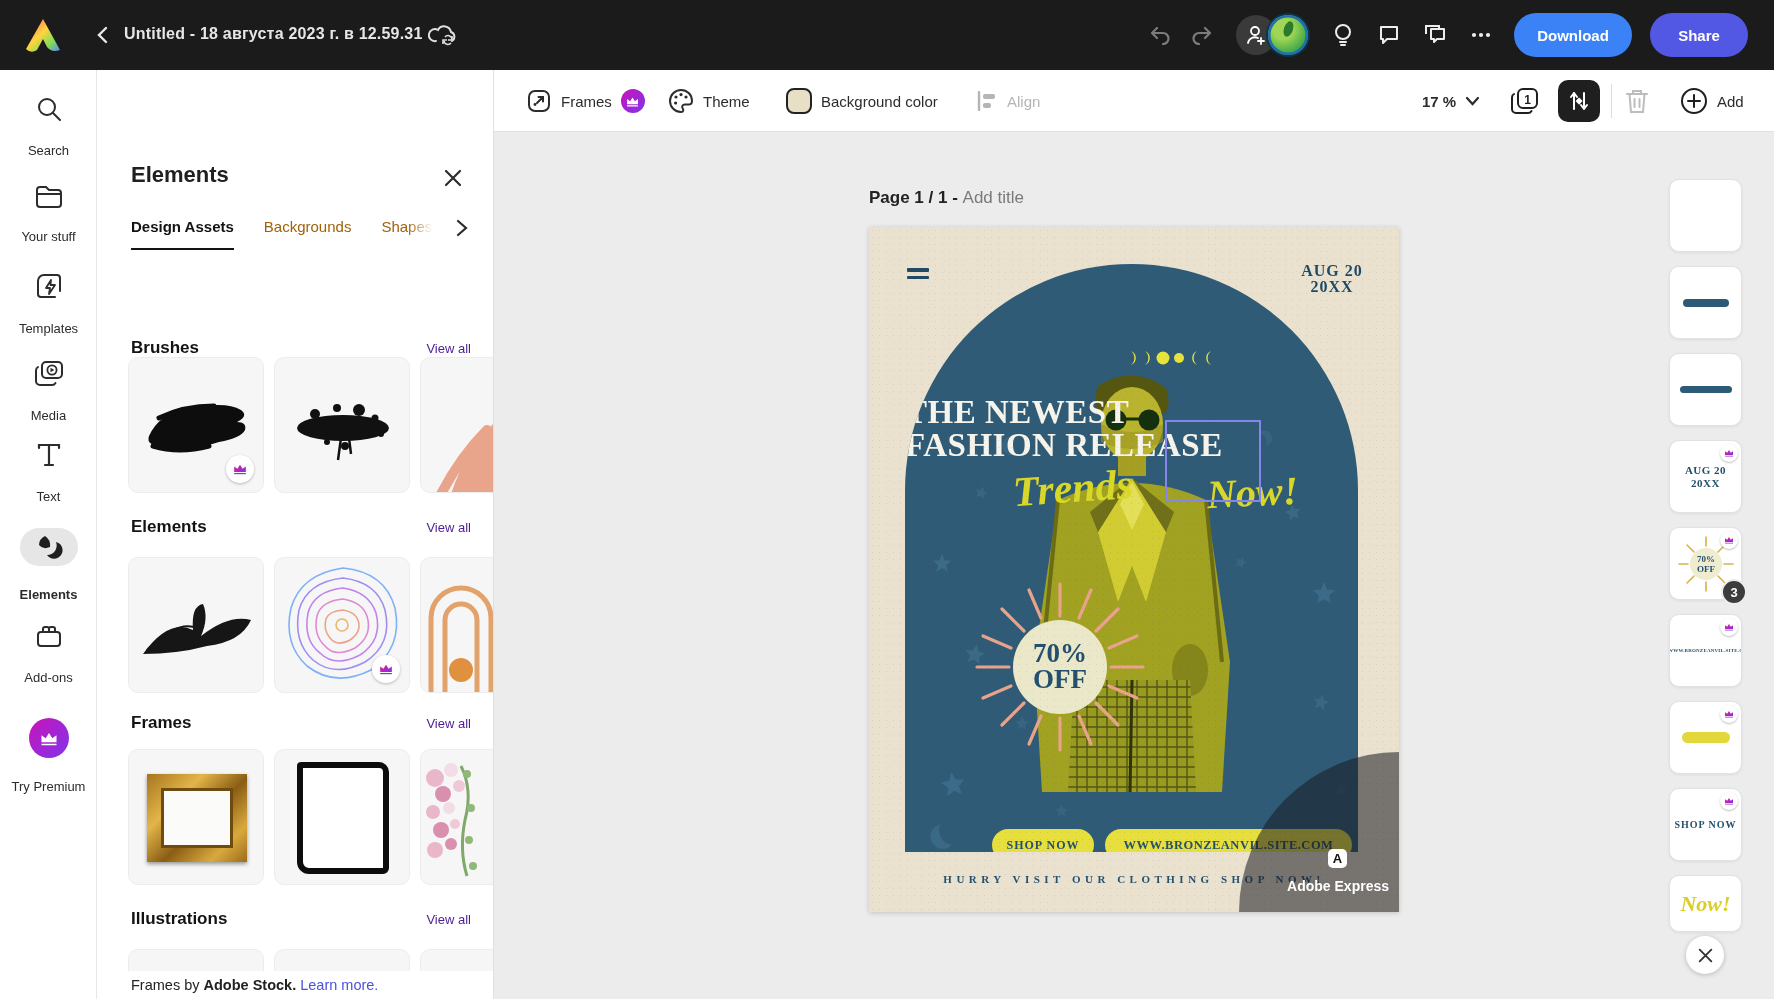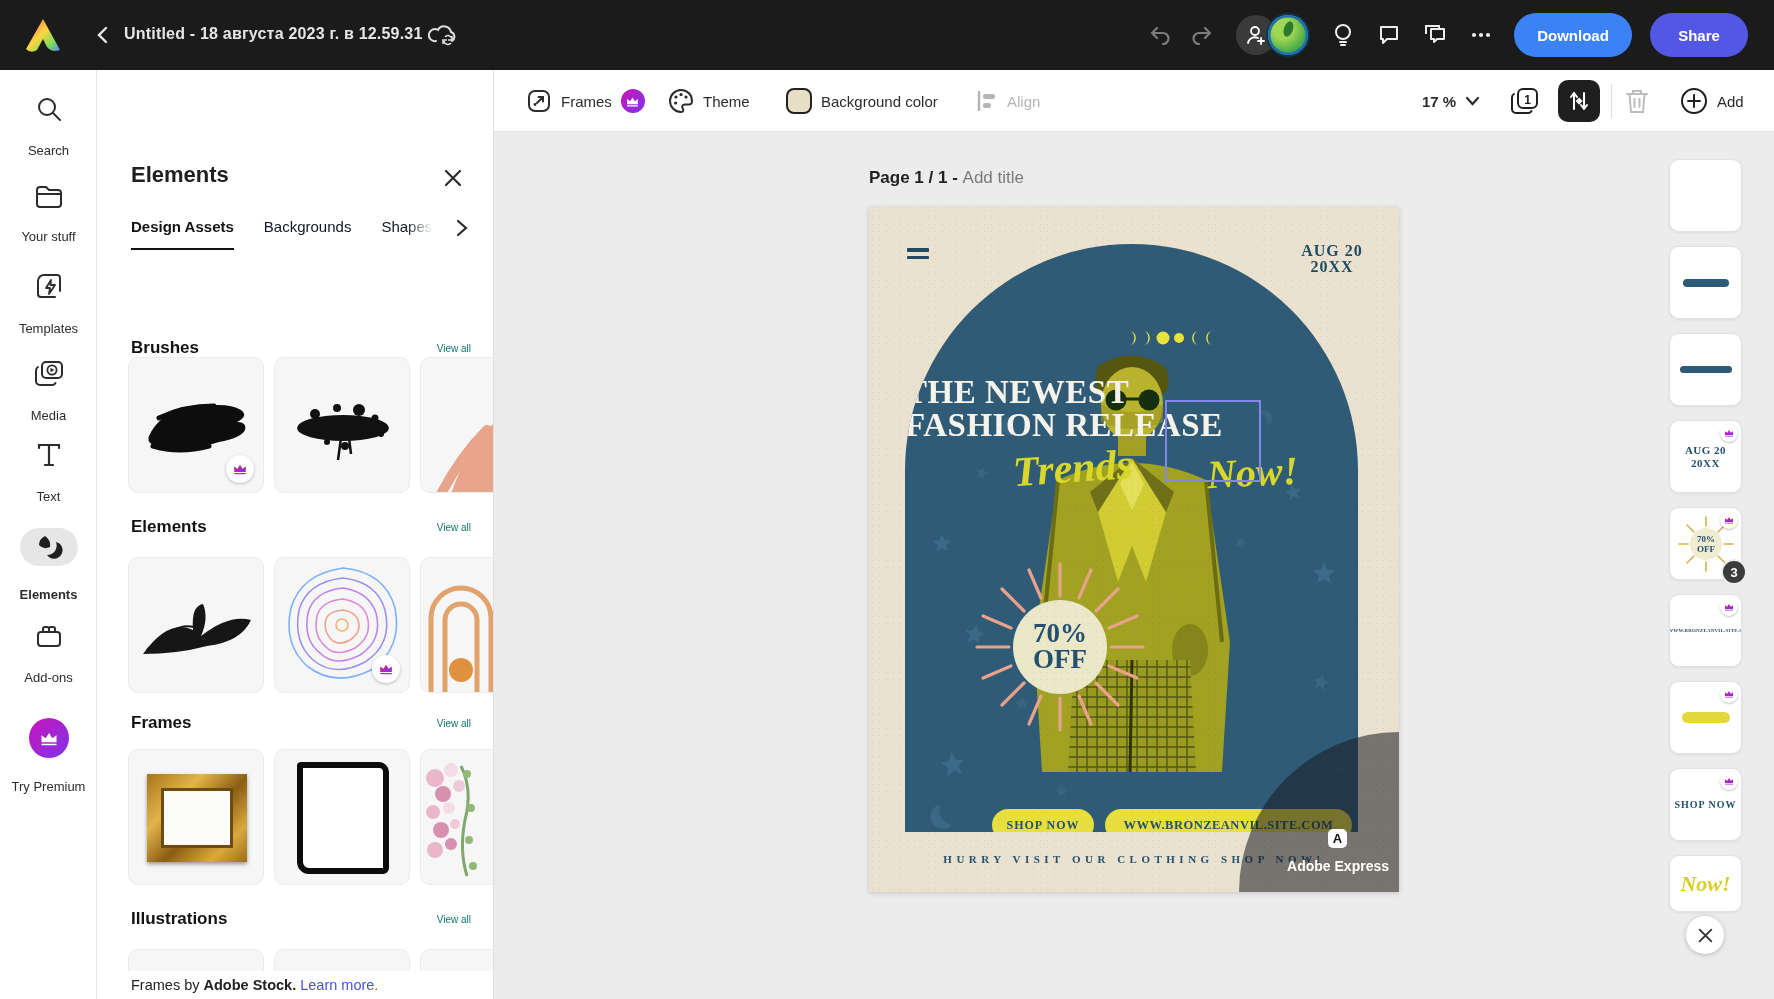--- a/index.html
+++ b/index.html
@@ -58,46 +58,46 @@
   .prem-circ { width:40px; height:40px; border-radius:50%;
     background:linear-gradient(135deg,#c913b9,#7f35eb); display:flex; align-items:center; justify-content:center; }
 
   
   .panel { position:absolute; left:97px; top:70px; width:397px; height:929px; background:#fff;
     border-right:1px solid #e0e0e0; z-index:25; overflow:hidden; }
   .panel-title { position:absolute; left:34px; top:92px; font-size:22px; font-weight:700; color:#202020; }
   .panel-close { position:absolute; right:28px; top:96px; width:24px; height:24px; color:#2c2c2c;
     cursor:pointer; display:flex; align-items:center; justify-content:center; }
   .tabs { position:absolute; left:34px; top:148px; display:flex; gap:30px; height:32px; width:340px; }
-  .tab { font-size:15px; color:#0f172a; cursor:pointer; white-space:nowrap; padding-bottom:10px; }
+  .tab { font-size:15px; color:#a16207; cursor:pointer; white-space:nowrap; padding-bottom:10px; }
   .tab.active { color:#131313; font-weight:700; border-bottom:2.5px solid #131313; }
   .tab-fade { position:relative; overflow:hidden; width:52px; }
   .tab-fade::after { content:""; position:absolute; right:0; top:0; bottom:0; width:26px;
     background:linear-gradient(to right, rgba(255,255,255,0), #fff); }
   .tab-more { position:absolute; left:358px; top:149px; color:#2c2c2c; cursor:pointer; }
   .search-box { position:absolute; left:34px; top:190px; width:331px; height:45px; border:1.5px solid #949494;
     border-radius:23px; display:flex; align-items:center; padding:0 16px; gap:10px; background:#fff; }
   .search-box input { border:none; outline:none; font-size:15px; color:#333; width:250px;
     font-family:"Liberation Sans",sans-serif; background:transparent; }
   .search-box input::placeholder { color:#6e6e6e; }
   .sec-head { position:absolute; left:34px; width:340px; display:flex; justify-content:space-between;
     align-items:center; }
   .sec-name { font-size:17px; font-weight:700; color:#131313; }
-  .view-all { font-size:10px; color:#0f766e; cursor:pointer; }
+  .view-all { font-size:13px; color:#4c1d95; cursor:pointer; }
   .thumb-row { position:absolute; left:31px; display:flex; gap:10px; }
   .thumb { width:136px; height:136px; border-radius:10px; background:#f6f6f6; border:1px solid #ececec;
     position:relative; overflow:hidden; cursor:pointer; flex:none; }
   .crown-badge { position:absolute; right:9px; bottom:9px; width:28px; height:28px; border-radius:50%;
     background:#fff; box-shadow:0 1px 3px rgba(0,0,0,.25); display:flex; align-items:center; justify-content:center; }
   .panel-footer { position:absolute; left:0; bottom:0; width:396px; height:28px; background:#fff;
     display:flex; align-items:center; padding-left:34px; font-size:14.5px; color:#222; white-space:pre; }
   .panel-footer .lnk { color:#4b52d9; cursor:pointer; }
 
   
-  .canvas { position:absolute; left:494px; top:116px; width:1280px; height:768px; background:#ececec; }
+  .canvas { position:absolute; left:494px; top:136px; width:1280px; height:768px; background:#ececec; }
   .page-label { position:absolute; left:375px; top:52px; font-size:17px; color:#333; }
   .page-label b { font-weight:700; color:#222; }
   .page-label .ph { color:#7a7a7a; }
 
   
   .poster { position:absolute; left:375px; top:91px; width:530px; height:685px;
     background:#eae2cf; box-shadow:0 1px 5px rgba(0,0,0,.18); overflow:hidden; }
   .poster .texture { position:absolute; inset:0; opacity:.5; z-index:2; pointer-events:none;
     background-image:radial-gradient(rgba(50,55,90,.22) .6px, transparent .7px),
                      radial-gradient(rgba(50,55,90,.14) .5px, transparent .6px);

